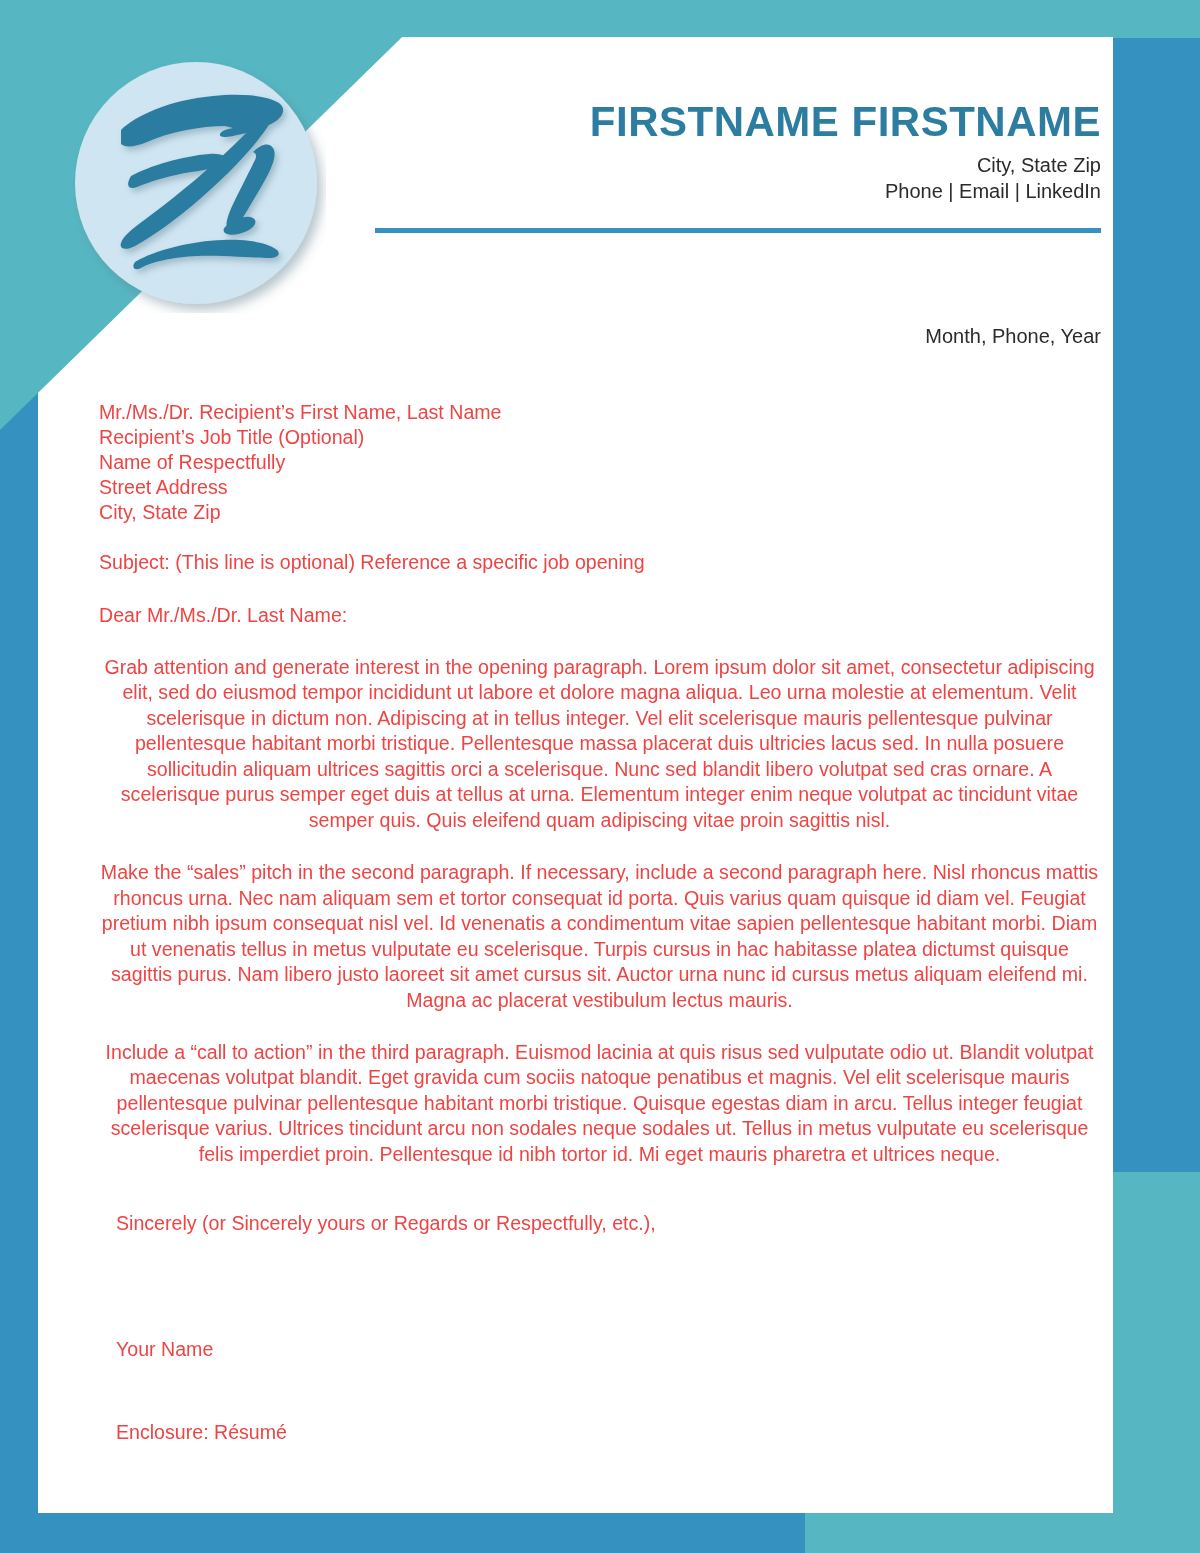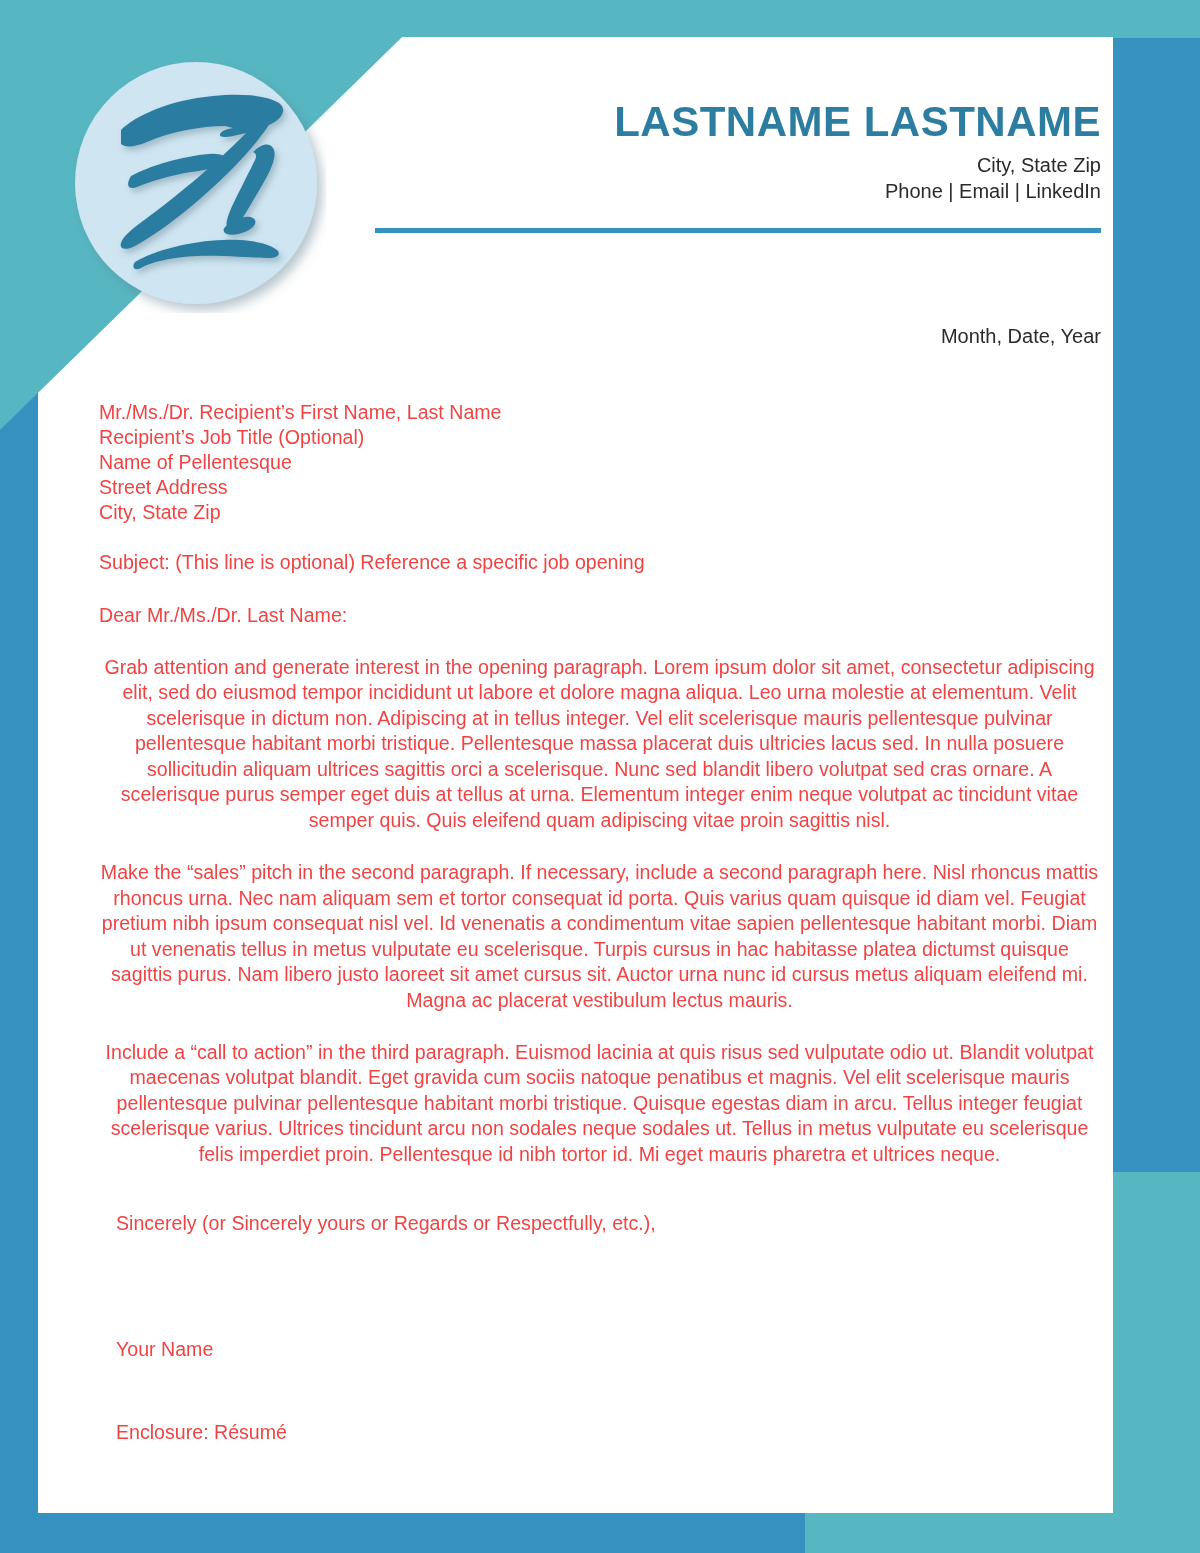--- a/index.html
+++ b/index.html
@@ -221,35 +221,35 @@
                  C184 98, 183 95, 180 94 Z"></path>
         <path d="M156 166 C164 160, 174 157, 180 160 C185 163, 182 169, 174 173
                  C166 177, 156 178, 152 175 C149 172, 151 169, 156 166 Z"></path>
       </g>
     </svg>
   </div>
 
   <div class="content">
 
     <div class="header-block">
-      <div class="full-name">LASTNAME LASTNAME</div>
+      <div class="full-name">FIRSTNAME FIRSTNAME</div>
       <div class="contact-line first">City, State Zip</div>
       <div class="contact-line">Phone | Email  | LinkedIn</div>
     </div>
 
     <div class="header-rule"></div>
 
-    <div class="date-line">Month, Date, Year</div>
+    <div class="date-line">Month, Phone, Year</div>
 
     <div class="letter-body">
 
       <div class="address-block">
         <div>Mr./Ms./Dr. Recipient’s First Name, Last Name</div>
         <div>Recipient’s Job Title (Optional)</div>
-        <div>Name of Pellentesque</div>
+        <div>Name of Respectfully</div>
         <div>Street Address</div>
         <div>City, State Zip</div>
       </div>
 
       <div class="gap-sm"></div>
       <div>Subject: (This line is optional) Reference a specific job opening</div>
 
       <div class="gap-md"></div>
       <div>Dear Mr./Ms./Dr. Last Name:</div>
 

